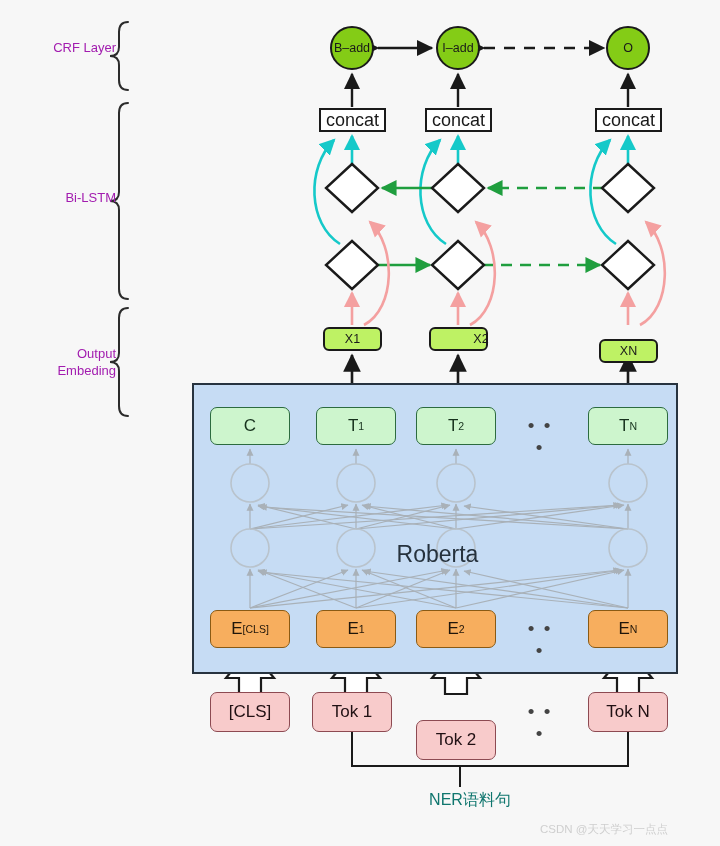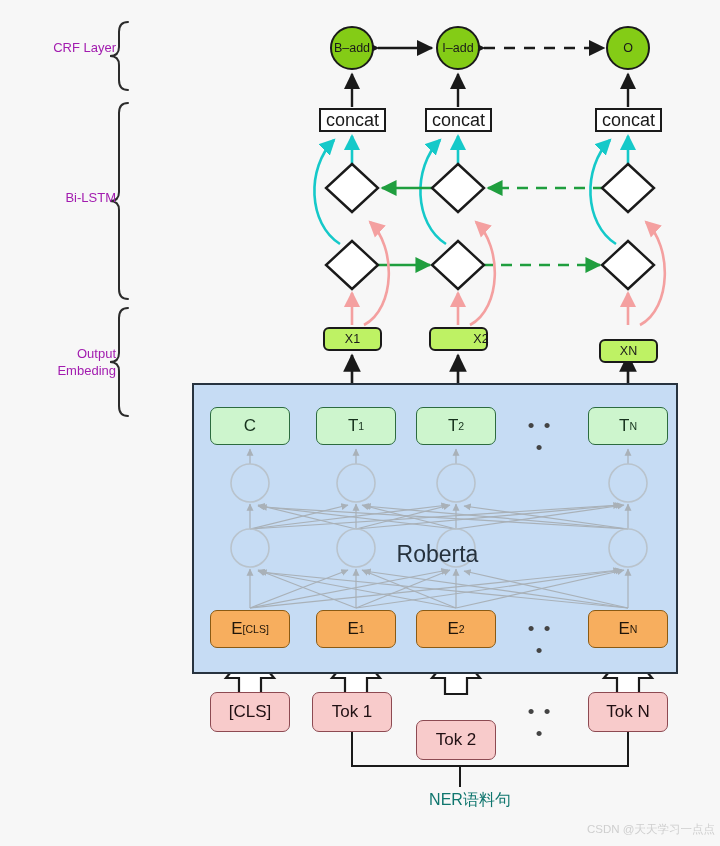--- a/index.html
+++ b/index.html
@@ -124,21 +124,21 @@
     left: 390px; top: 790px;
     width: 160px;
     text-align: center;
     font-size: 16px;
     color: #0f766e;
   }
   #watermark {
     position: absolute;
     left: 540px; top: 822px;
     width: 175px;
-    text-align: right;
+    text-align: left;
     font-size: 11.5px;
     color: #cfcfcf;
   }
 </style>
 </head>
 <body>
 
 <svg id="canvas" viewBox="0 0 720 846" xmlns="http://www.w3.org/2000/svg">
   <defs>
     <marker id="arr-black" markerWidth="8" markerHeight="8" refX="6.4" refY="4" orient="auto" markerUnits="strokeWidth">

